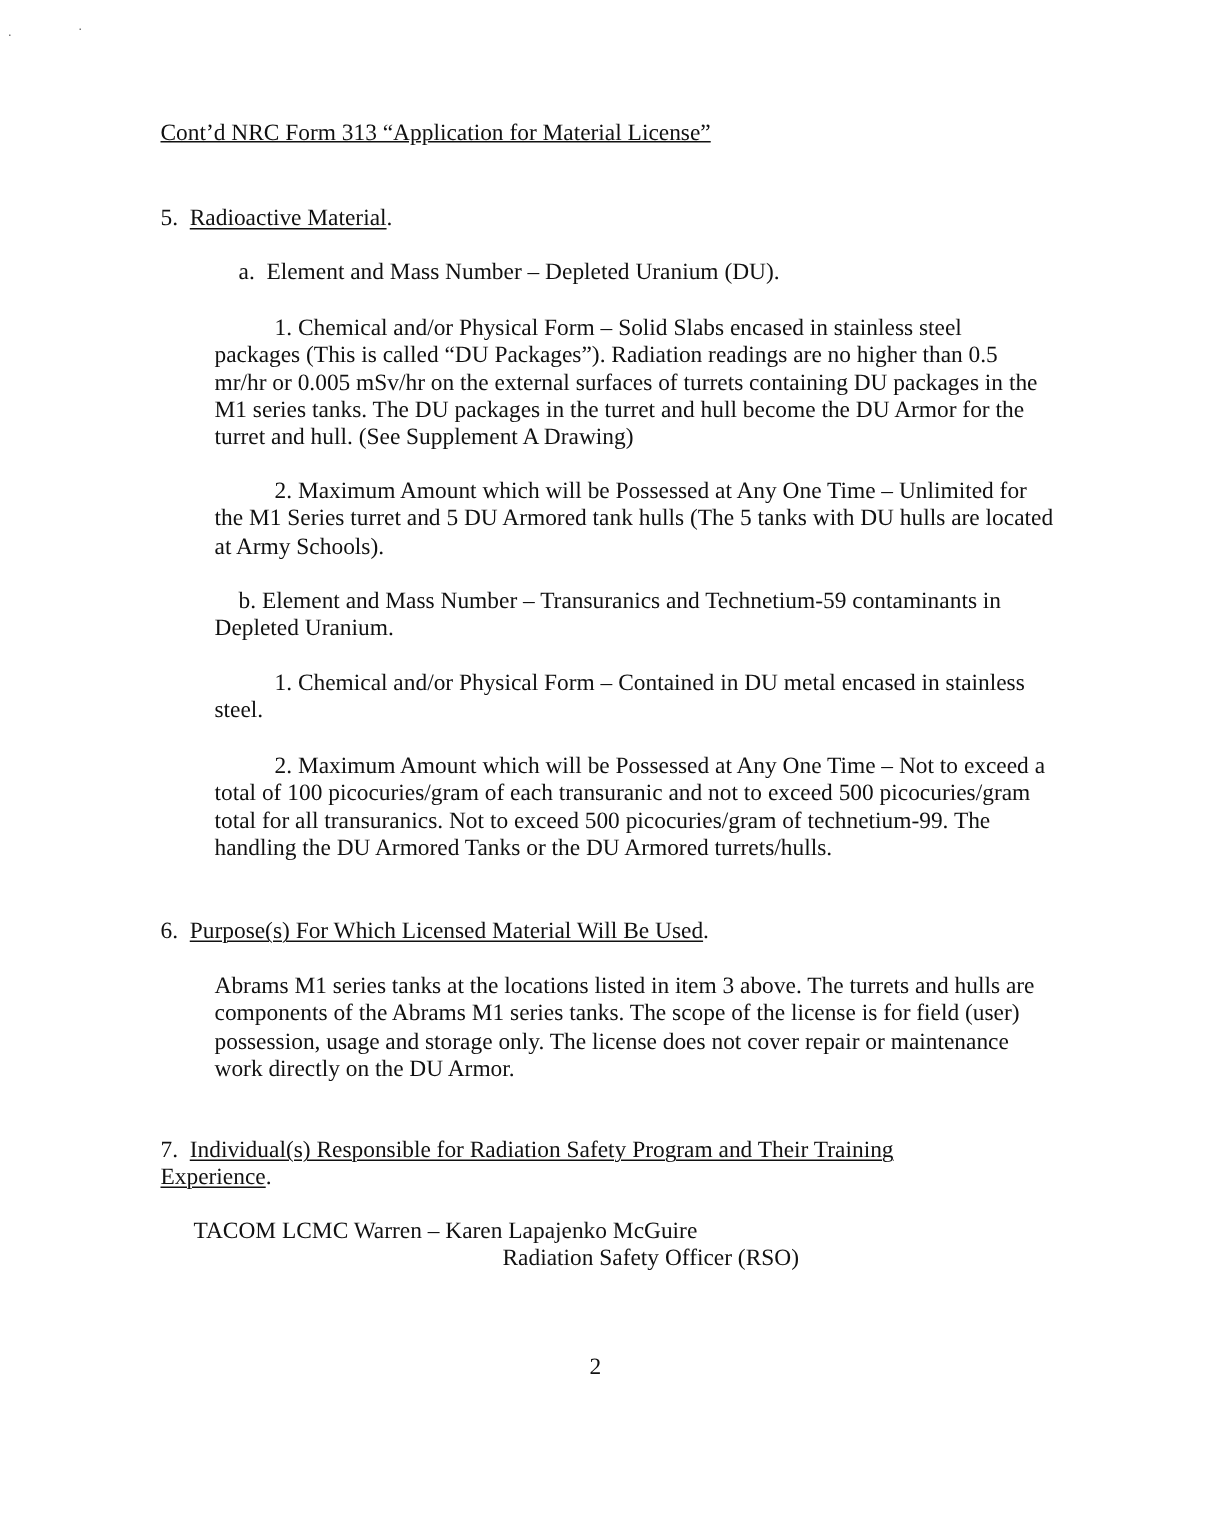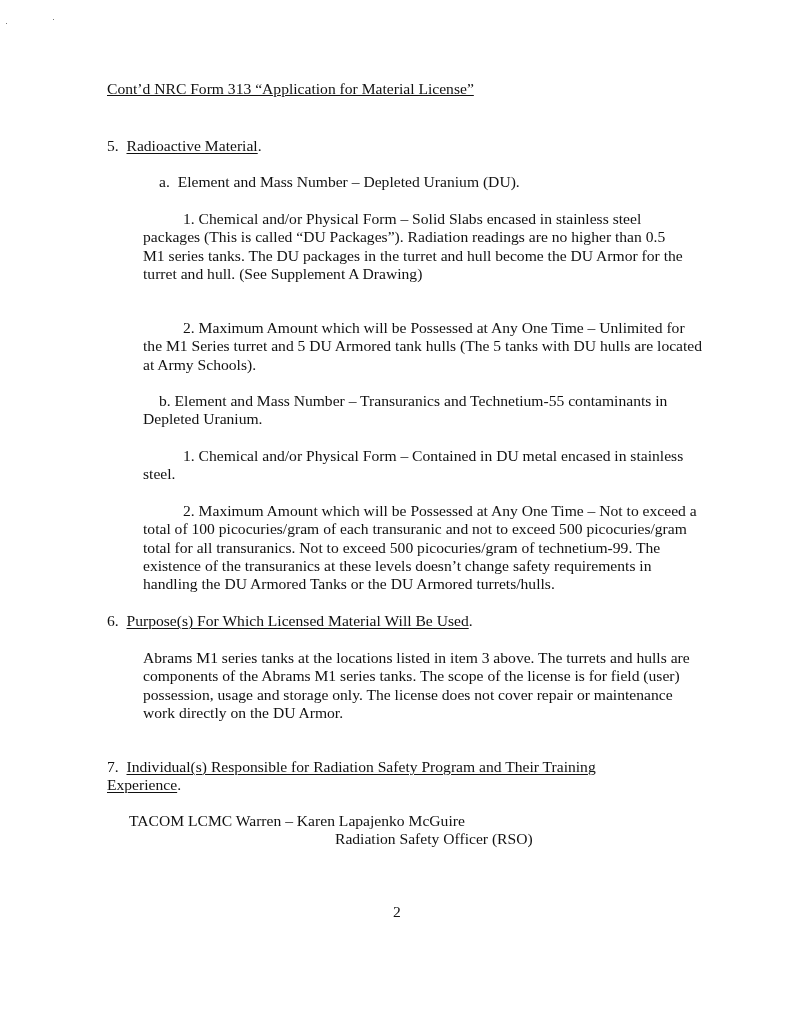--- a/index.html
+++ b/index.html
@@ -28,45 +28,45 @@
 </div>
 
 <div class="abs" style="left:127px;top:173px;margin-left:32px;">
   <span>a.</span>&nbsp;
   <span>Element and Mass Number – Depleted Uranium (DU).</span>
 </div>
 
 <div class="para" style="top:210px;">
   <span class="line" style="padding-left:40px;">1.  Chemical and/or Physical Form – Solid Slabs encased in stainless steel</span>
   <span class="line">packages (This is called “DU Packages”).  Radiation readings are no higher than 0.5</span>
+  <span class="line">mr/hr or 0.005 mSv/hr on the external surfaces of turrets containing DU packages in the</span>
   <span class="line">M1 series tanks.  The DU packages in the turret and hull become the DU Armor for the</span>
   <span class="line">turret and hull.  (See Supplement A Drawing)</span>
 </div>
 
 <div class="para" style="top:319px;">
   <span class="line" style="padding-left:40px;">2.   Maximum Amount which will be Possessed at Any One Time – Unlimited for</span>
   <span class="line">the M1 Series turret and 5 DU Armored tank hulls (The 5 tanks with DU hulls are located</span>
   <span class="line">at Army Schools).</span>
 </div>
 
 <div class="para" style="top:392px;">
-  <span class="line" style="padding-left:16px;">b.  Element and Mass Number – Transuranics and Technetium-55 contaminants in</span>
+  <span class="line" style="padding-left:16px;">b.  Element and Mass Number – Transuranics and Technetium-59 contaminants in</span>
   <span class="line">Depleted Uranium.</span>
 </div>
 
 <div class="para" style="top:447px;">
   <span class="line" style="padding-left:40px;">1.  Chemical and/or Physical Form – Contained in DU metal encased in stainless</span>
   <span class="line">steel.</span>
 </div>
 
 <div class="para" style="top:502px;">
   <span class="line" style="padding-left:40px;">2.  Maximum Amount which will be Possessed at Any One Time – Not to exceed a</span>
   <span class="line">total of 100 picocuries/gram of each transuranic and not to exceed 500 picocuries/gram</span>
   <span class="line">total for all transuranics.  Not to exceed 500 picocuries/gram of technetium-99.  The</span>
-  <span class="line">existence of the transuranics at these levels doesn’t change safety requirements in</span>
   <span class="line">handling the DU Armored Tanks or the DU Armored turrets/hulls.</span>
 </div>
 
 <div class="abs" style="left:107px;top:612px;">
   <span>6.</span>&nbsp;
   <span class="u">Purpose(s) For Which Licensed Material Will Be Used</span><span>.</span>
 </div>
 
 <div class="para" style="top:649px;">
   <span class="line">Abrams M1 series tanks at the locations listed in item 3 above.  The turrets and hulls are</span>

